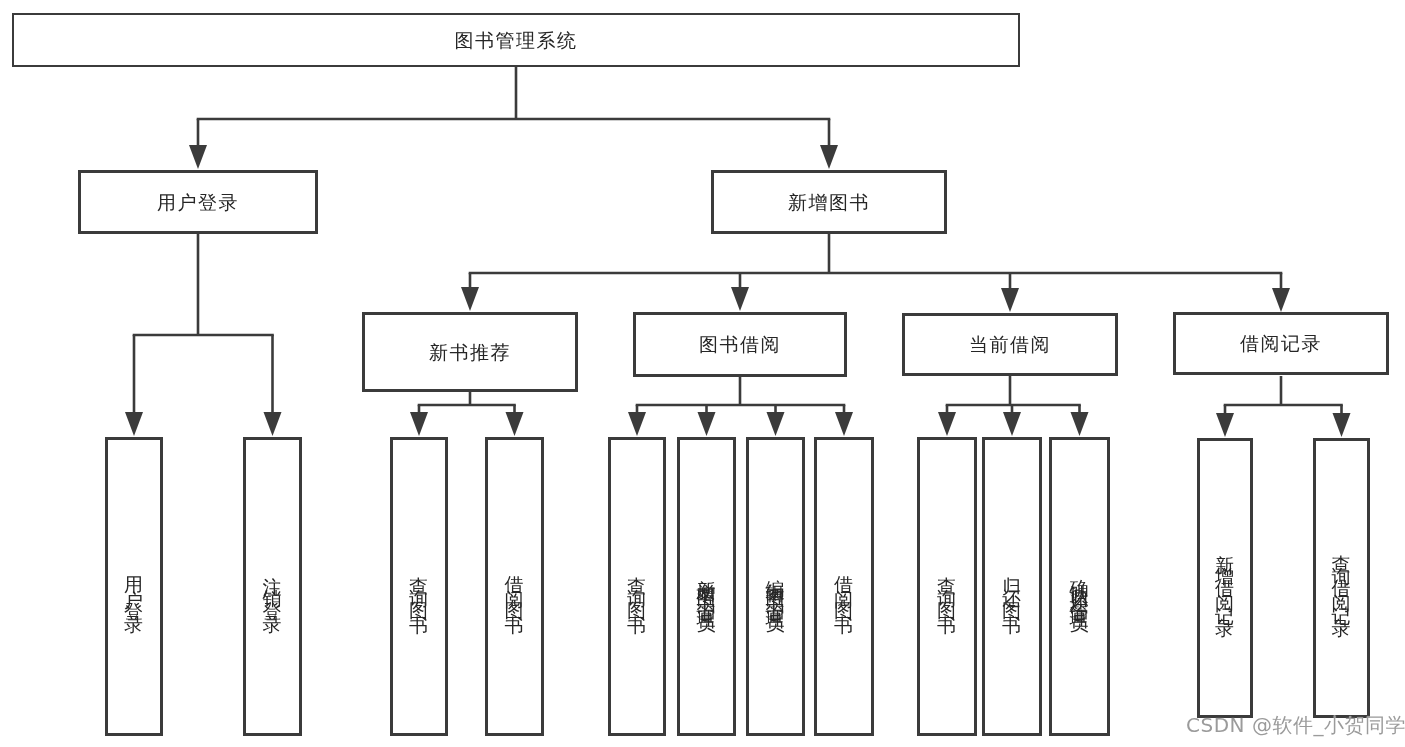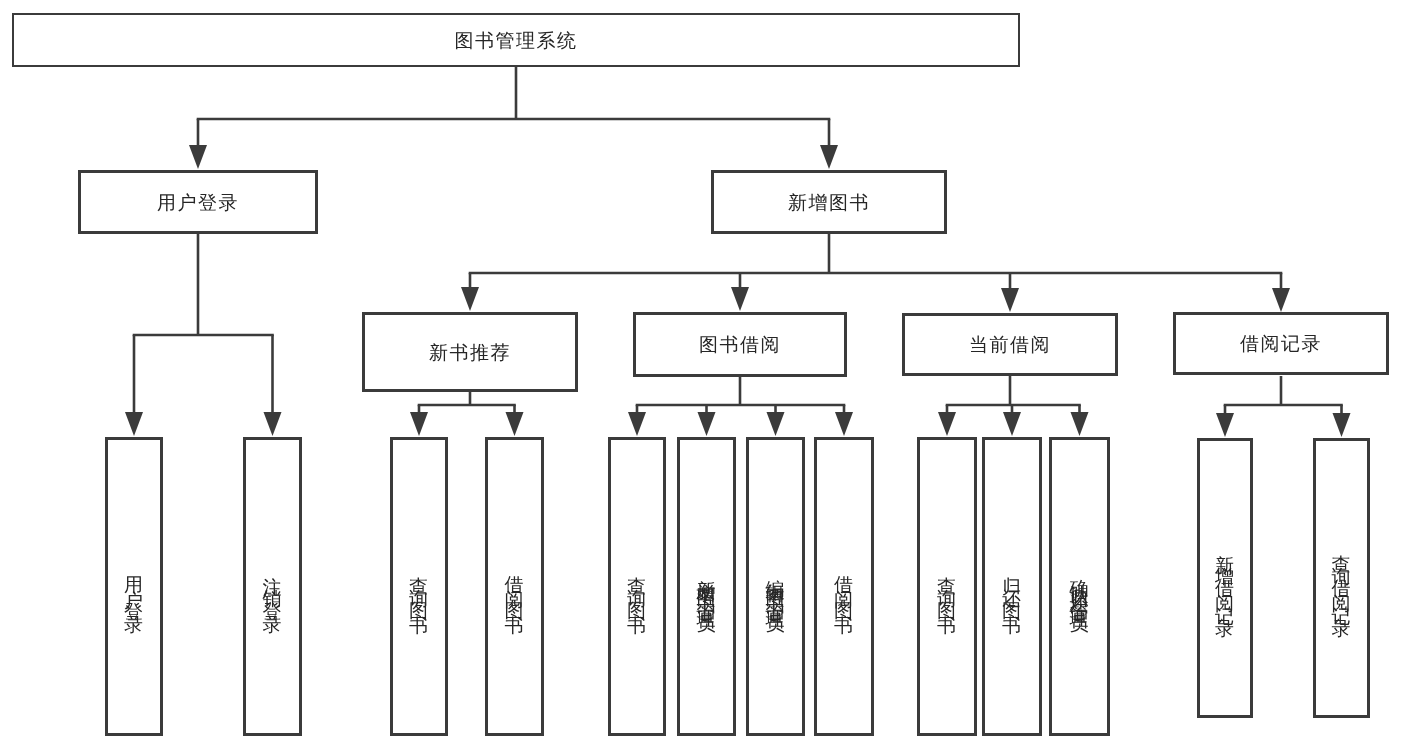--- a/index.html
+++ b/index.html
@@ -178,13 +178,14 @@
       <div class="node v" style="left: 1049px; top: 437px; width: 61px; height: 299px;">
         <span class="label" style="letter-spacing: 5px;">确认归还（管理员）</span>
       </div>
       <div class="node v" style="left: 1197px; top: 438px; width: 56px; height: 280px;">
         <span class="label" style="letter-spacing: 13px;">新增借阅记录</span>
       </div>
       <div class="node v" style="left: 1313px; top: 438px; width: 57px; height: 280px;">
         <span class="label" style="letter-spacing: 13px;">查询借阅记录</span>
       </div>
     </div>
+  <div class="watermark">CSDN @软件_小贺同学</div>
 </div>
 
 </body></html>

